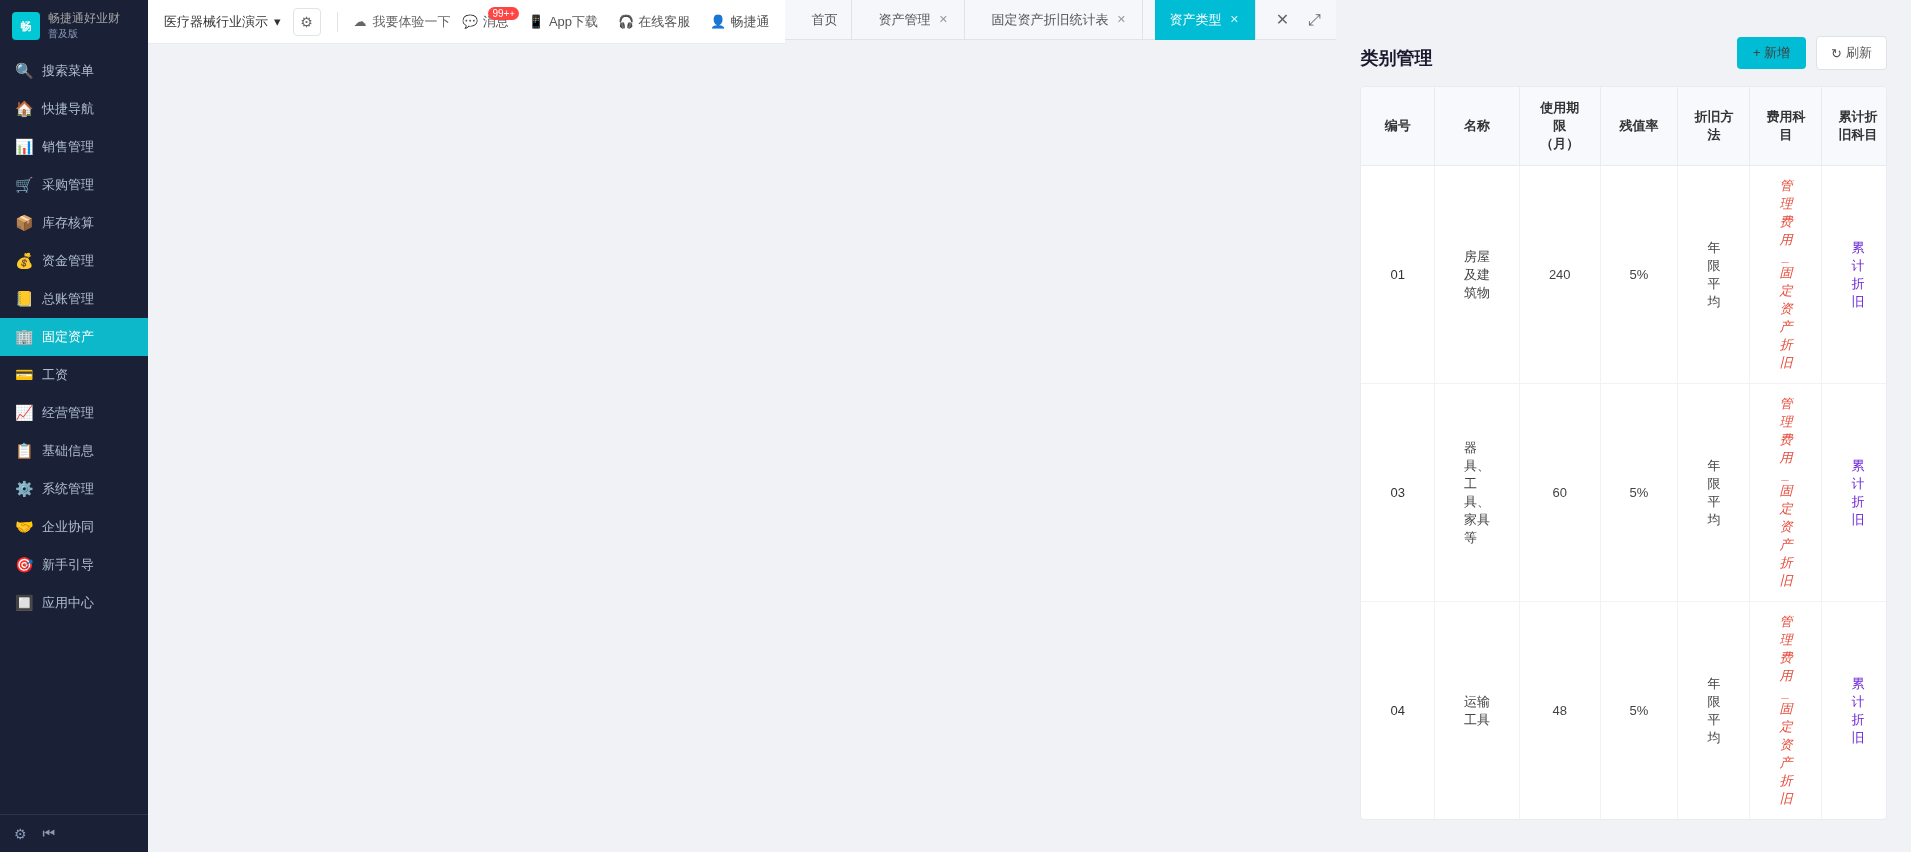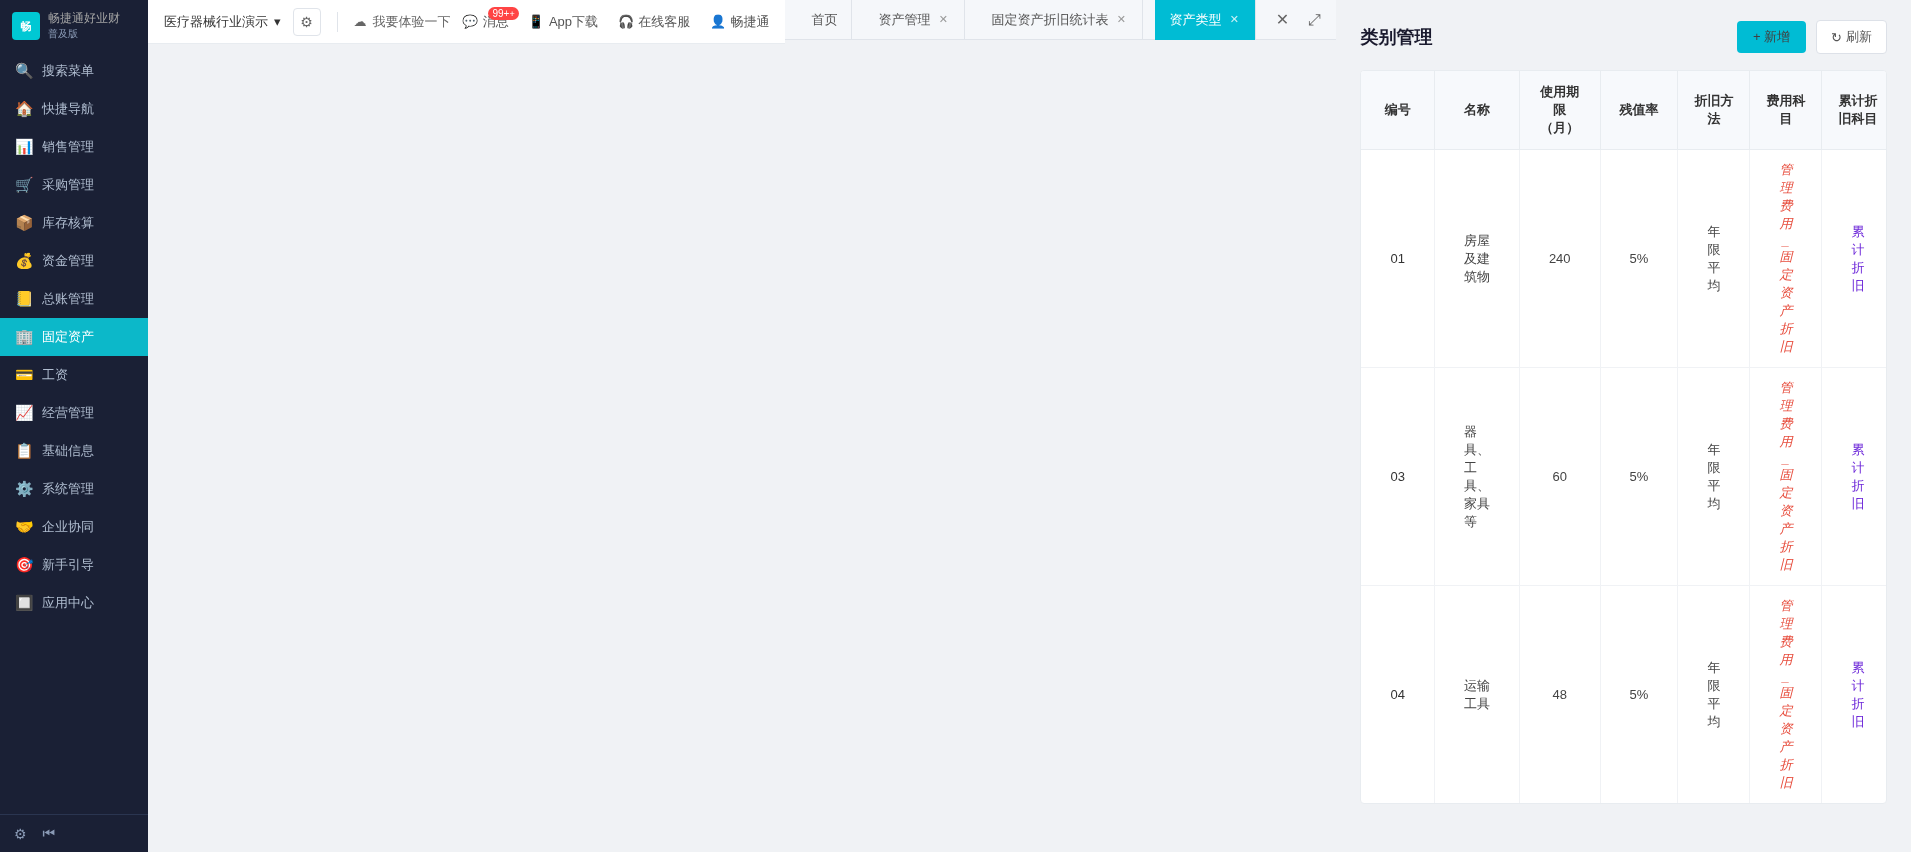--- a/index.html
+++ b/index.html
@@ -184,23 +184,24 @@
     
     .content {
       flex: 1;
       overflow: auto;
       padding: 20px 24px;
       background: #f0f2f5;
     }
 
     .page-header {
       display: flex;
-      align-items: center;
+      align-items: flex-end;
       justify-content: space-between;
       margin-bottom: 16px;
+      margin-top: 16px;
     }
     .page-title {
       font-size: 18px;
       font-weight: 600;
       color: #1a1a2e;
     }
     .header-actions { display: flex; gap: 10px; align-items: center; }
 
     .btn-new {
       background: #00bcd4;

